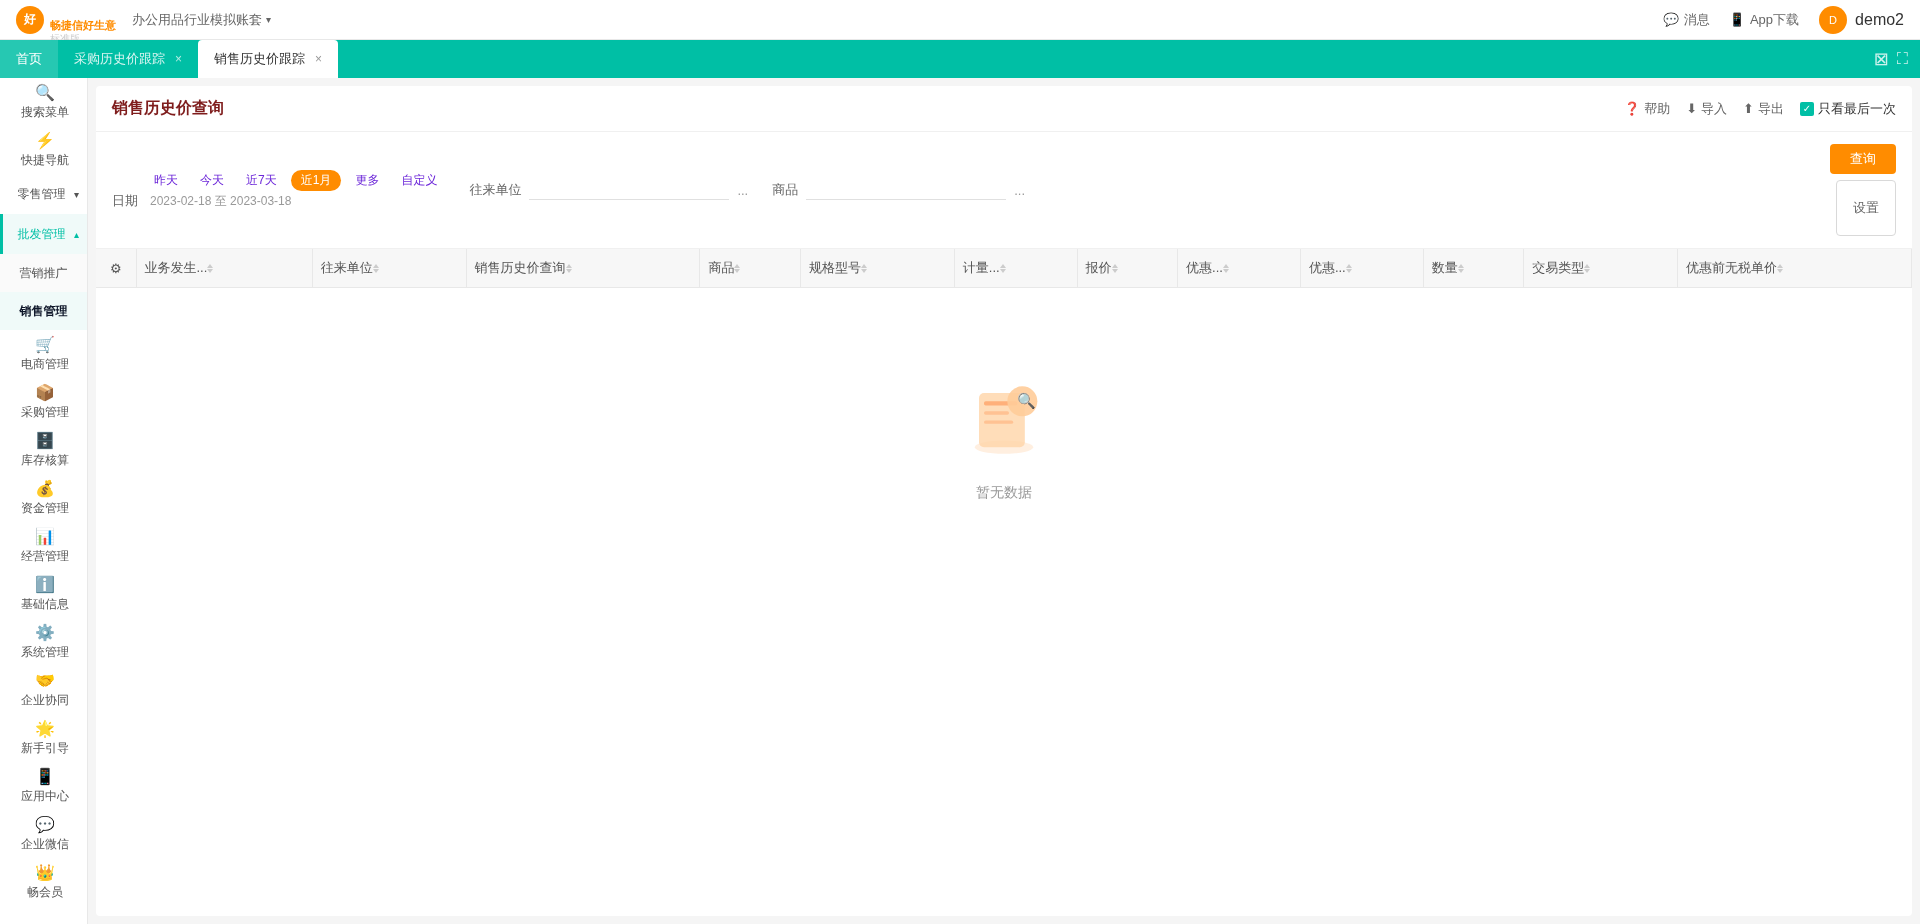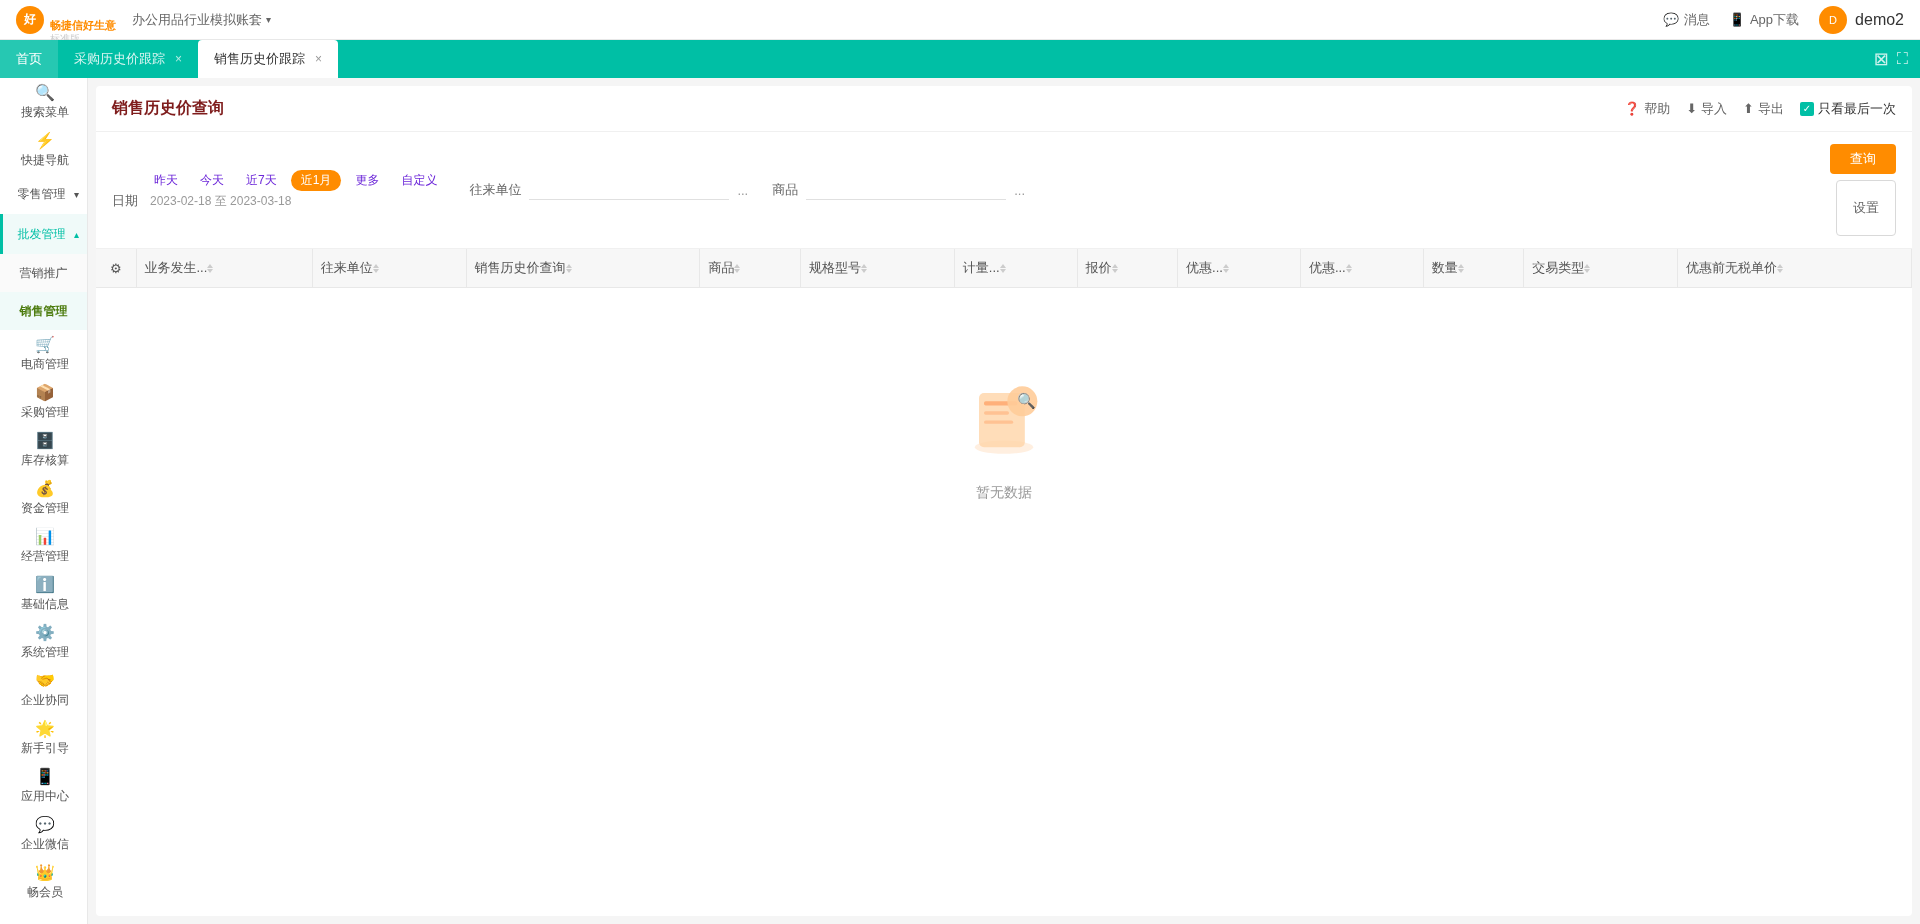--- a/index.html
+++ b/index.html
@@ -165,21 +165,21 @@
     .sidebar-item.with-arrow .item-label { flex: 1; text-align: center; }
     .sidebar-sub {
       background: #fafafa;
     }
     .sidebar-sub .sidebar-item {
       height: 38px;
       font-size: 12px;
       border-left: none;
       align-items: flex-start;
     }
-    .sidebar-sub .sidebar-item.active { color: #4d7c0f; background: #f0faf9; font-weight: bold; }
+    .sidebar-sub .sidebar-item.active { color: #0f172a; background: #f0faf9; font-weight: bold; }
 
     
     .content-area {
       flex: 1;
       display: flex;
       flex-direction: column;
       overflow: hidden;
       background: #f5f5f5;
     }
 

